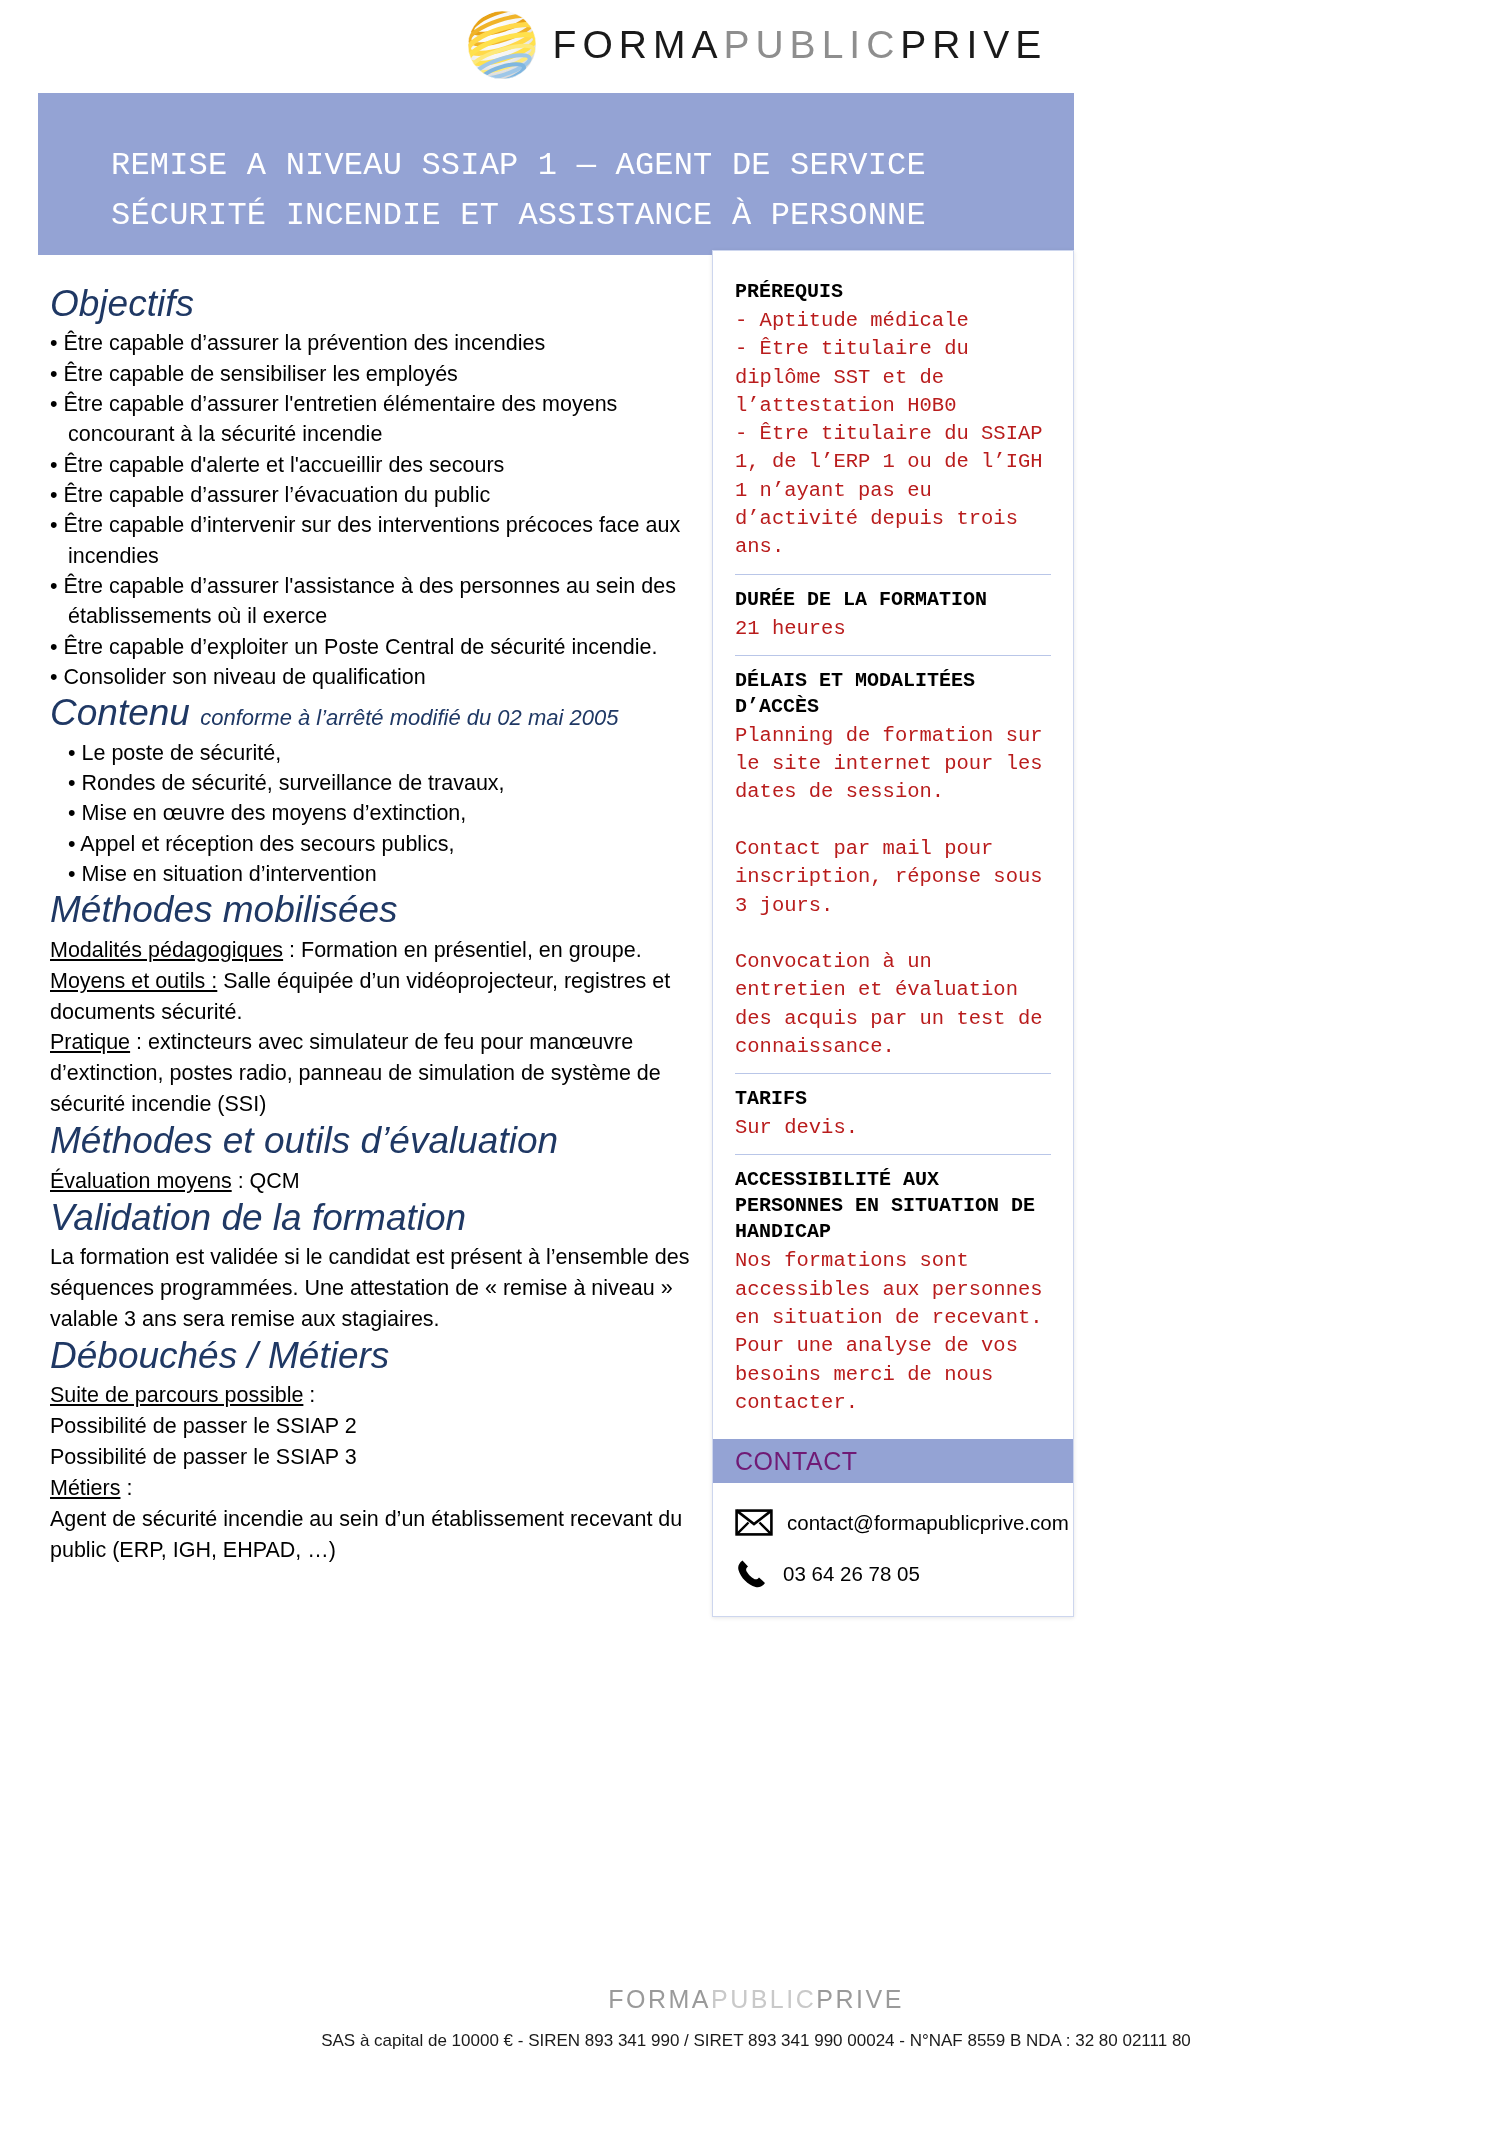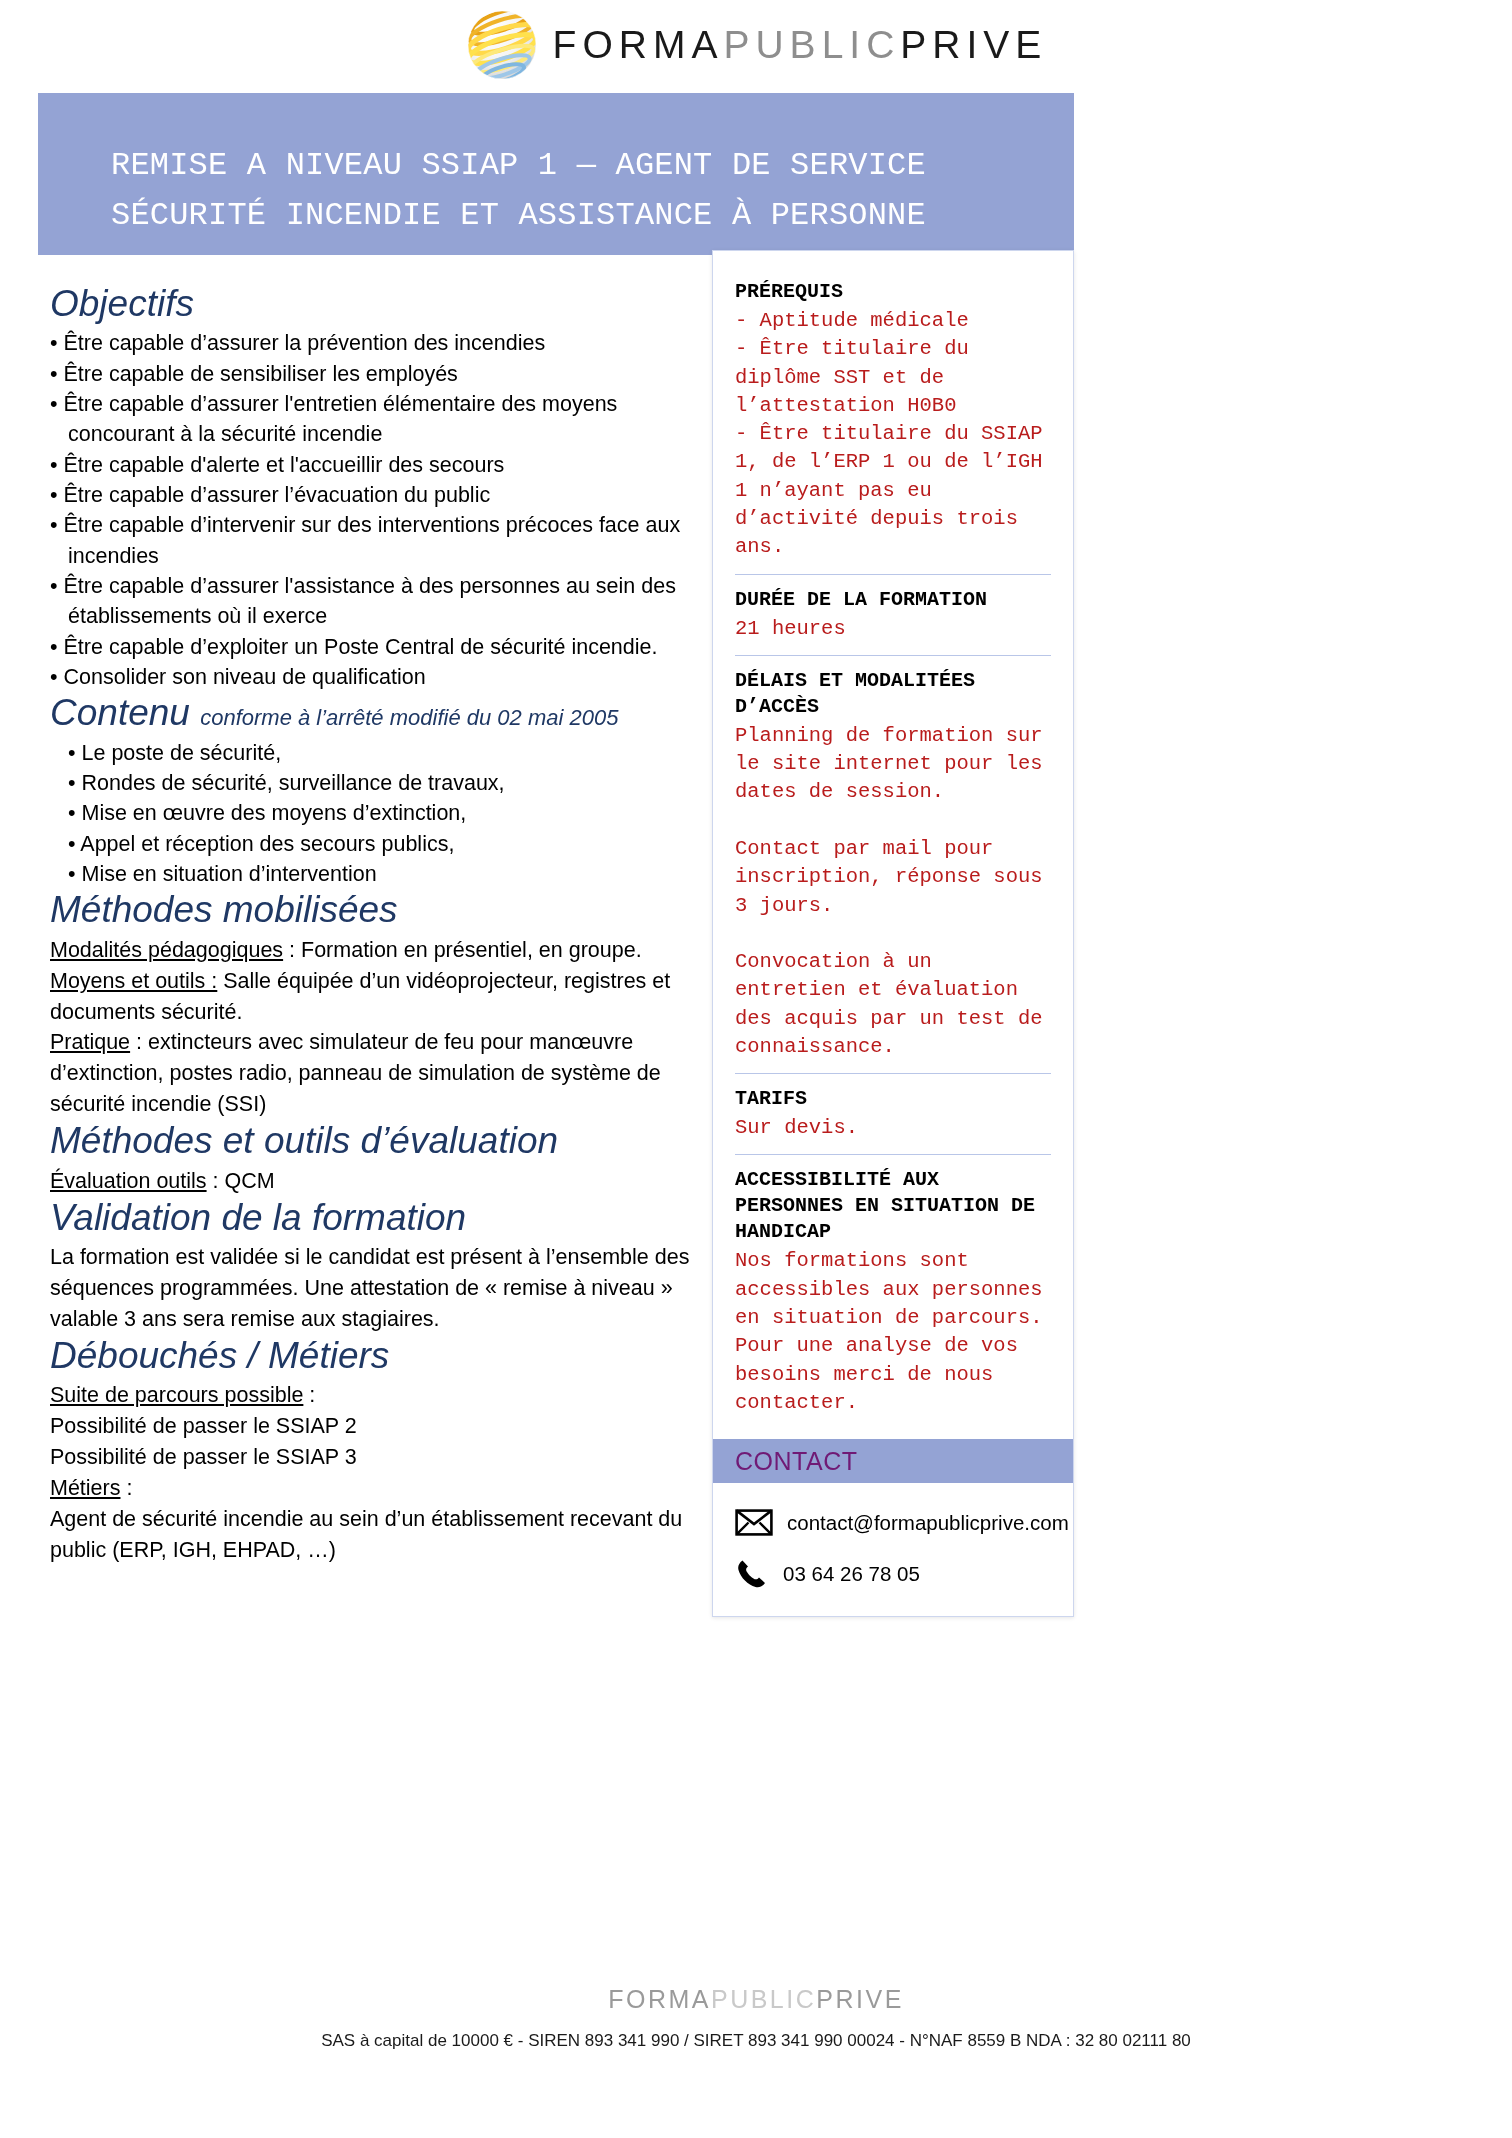--- a/index.html
+++ b/index.html
@@ -163,21 +163,21 @@
     <li>• Appel et réception des secours publics,</li>
     <li>• Mise en situation d’intervention</li>
   </ul>
 
   <h2 class="sec sec-methodes">Méthodes mobilisées</h2>
   <p class="body"><span class="u">Modalités pédagogiques</span><span> : Formation en présentiel, en groupe.</span></p>
   <p class="body"><span class="u">Moyens et outils :</span><span> Salle équipée d’un vidéoprojecteur, registres et documents sécurité.</span></p>
   <p class="body"><span class="u">Pratique</span><span> : extincteurs avec simulateur de feu pour manœuvre d’extinction, postes radio, panneau de simulation de système de sécurité incendie (SSI)</span></p>
 
   <h2 class="sec sec-eval">Méthodes et outils d’évaluation</h2>
-  <p class="body"><span class="u">Évaluation outils</span><span> : QCM</span></p>
+  <p class="body"><span class="u">Évaluation moyens</span><span> : QCM</span></p>
 
   <h2 class="sec sec-valid">Validation de la formation</h2>
   <p class="body">La formation est validée si le candidat est présent à l’ensemble des séquences programmées. Une attestation de « remise à niveau » valable 3 ans sera remise aux stagiaires.</p>
 
   <h2 class="sec sec-debouches">Débouchés / Métiers</h2>
   <p class="body"><span class="u">Suite de parcours possible</span><span> :</span></p>
   <p class="body">Possibilité de passer le SSIAP 2</p>
   <p class="body">Possibilité de passer le SSIAP 3</p>
   <p class="body"><span class="u">Métiers</span><span> :</span></p>
   <p class="body">Agent de sécurité incendie au sein d’un établissement recevant du public (ERP, IGH, EHPAD, …)</p>
@@ -207,21 +207,21 @@
 Convocation à un entretien et évaluation des acquis par un test de connaissance.</div>
     </div>
 
     <div class="sb-block">
       <div class="sb-h">TARIFS</div>
       <div class="sb-t" style="white-space: pre-line;">Sur devis.</div>
     </div>
 
     <div class="sb-block">
       <div class="sb-h">ACCESSIBILITÉ AUX PERSONNES EN SITUATION DE HANDICAP</div>
-      <div class="sb-t" style="white-space: pre-line;">Nos formations sont accessibles aux personnes en situation de parcours. Pour une analyse de vos besoins merci de nous contacter.</div>
+      <div class="sb-t" style="white-space: pre-line;">Nos formations sont accessibles aux personnes en situation de recevant. Pour une analyse de vos besoins merci de nous contacter.</div>
     </div>
 
   </div>
 
   <div class="contact-bar">
     <span class="contact-bar-label">CONTACT</span>
   </div>
 
   <div class="contact-body">
     <div class="crow">

